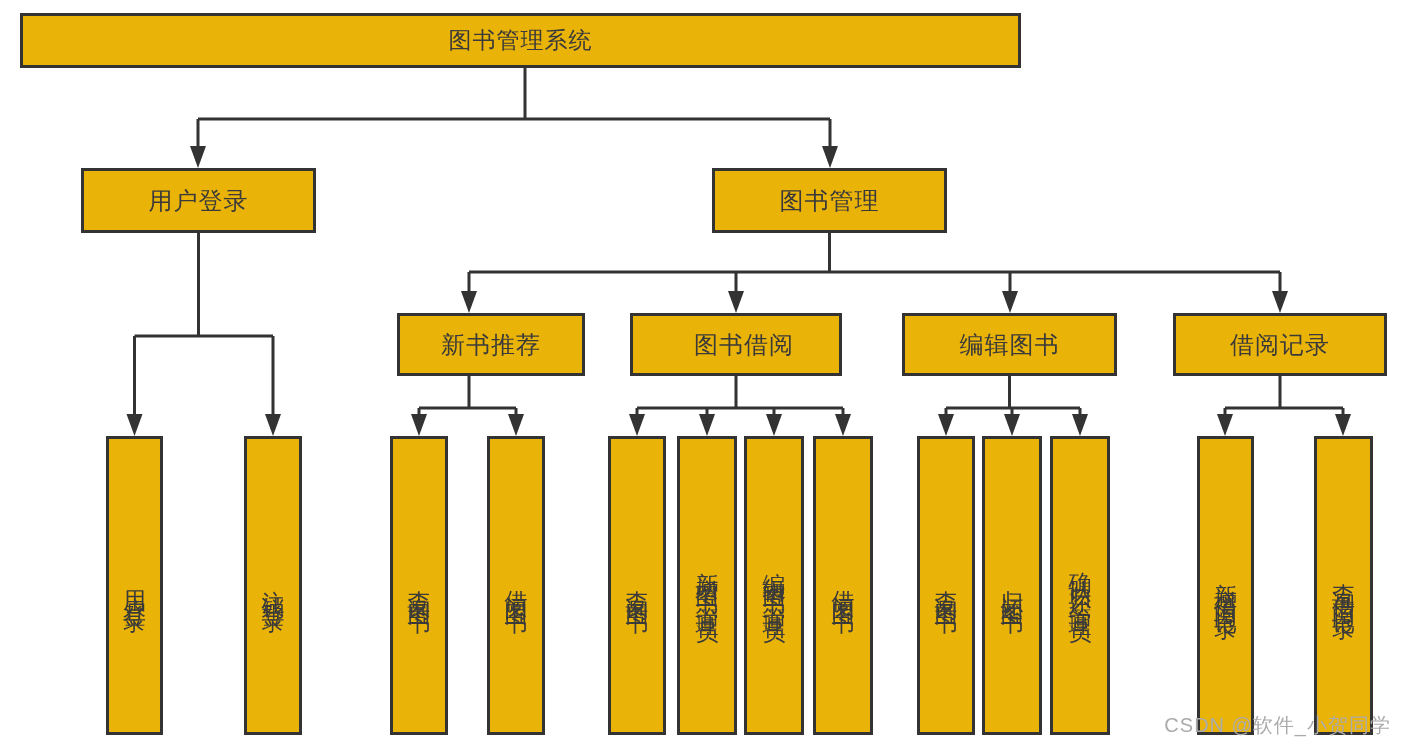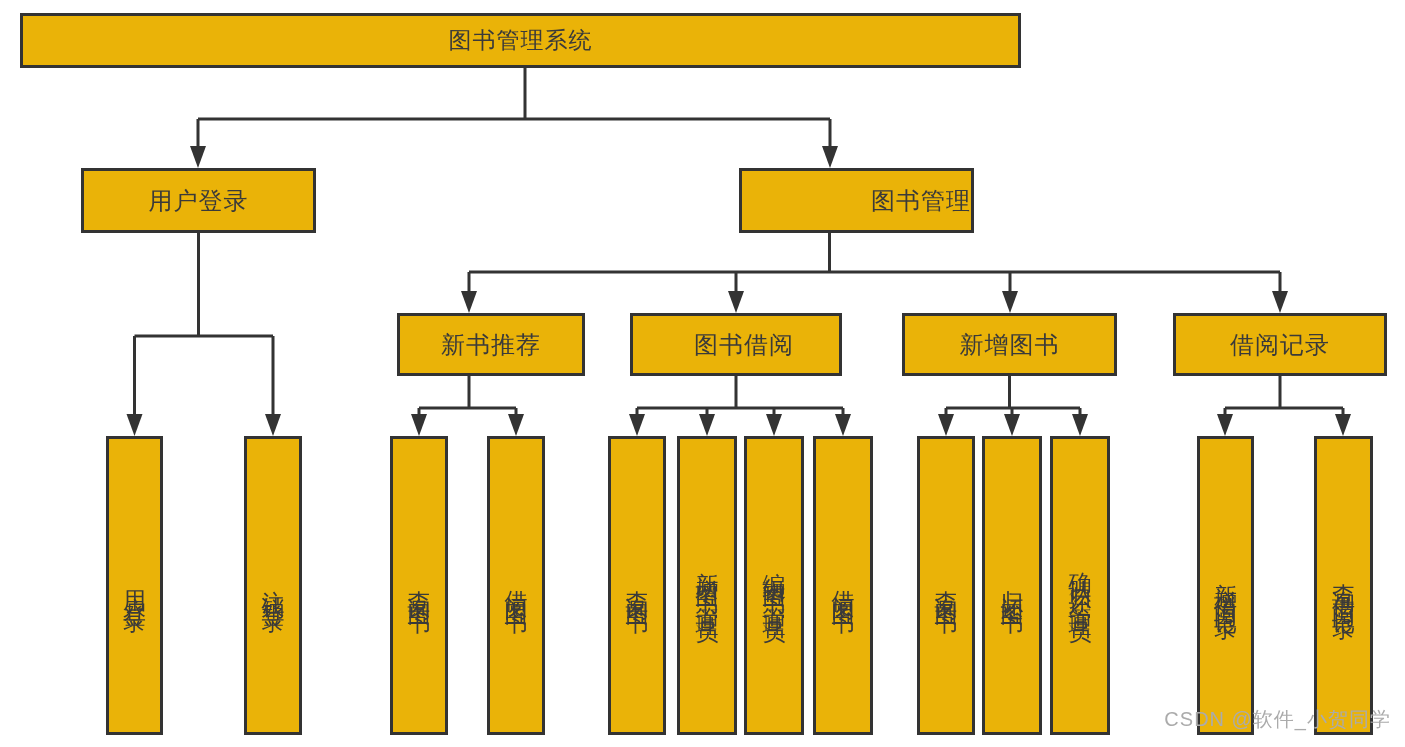--- a/index.html
+++ b/index.html
@@ -27,21 +27,21 @@
   .leaf{top:436px;height:299px;}
   .vtext{
     writing-mode:vertical-rl;
     font-size:23px;
     letter-spacing:7px;
     line-height:1;
     white-space:nowrap;
   }
   .watermark{
     position:absolute;
-    right:14px;bottom:14px;
+    right:14px;bottom:8px;
     font-size:20px;
     color:var(--wm,#ababab);
     letter-spacing:1px;
     z-index:5;
   }
 </style>
 </head>
 <body>
 
 <div id="stage">
@@ -96,32 +96,32 @@
     </g>
   </svg>
 
   <div class="box root">
     <span>图书管理系统</span>
   </div>
 
   <div class="box lvl2" style="left:81px;">
     <span>用户登录</span>
   </div>
-  <div class="box lvl2" style="left:739px;justify-content:flex-end;">
+  <div class="box lvl2" style="left:712px;">
     <span>图书管理</span>
   </div>
 
   <div class="box lvl3" style="left:382px;width:188px;margin-left:15px;">
     <span>新书推荐</span>
   </div>
   <div class="box lvl3" style="left:630px;width:212px;padding-left:16px;">
     <span>图书借阅</span>
   </div>
   <div class="box lvl3" style="left:902px;width:215px;">
-    <span>新增图书</span>
+    <span>编辑图书</span>
   </div>
   <div class="box lvl3" style="left:1173px;width:214px;">
     <span>借阅记录</span>
   </div>
 
   <div class="box leaf" style="left:106px;width:57px;">
     <span class="vtext">用户登录</span>
   </div>
   <div class="box leaf" style="left:244px;width:58px;">
     <span class="vtext">注销登录</span>

